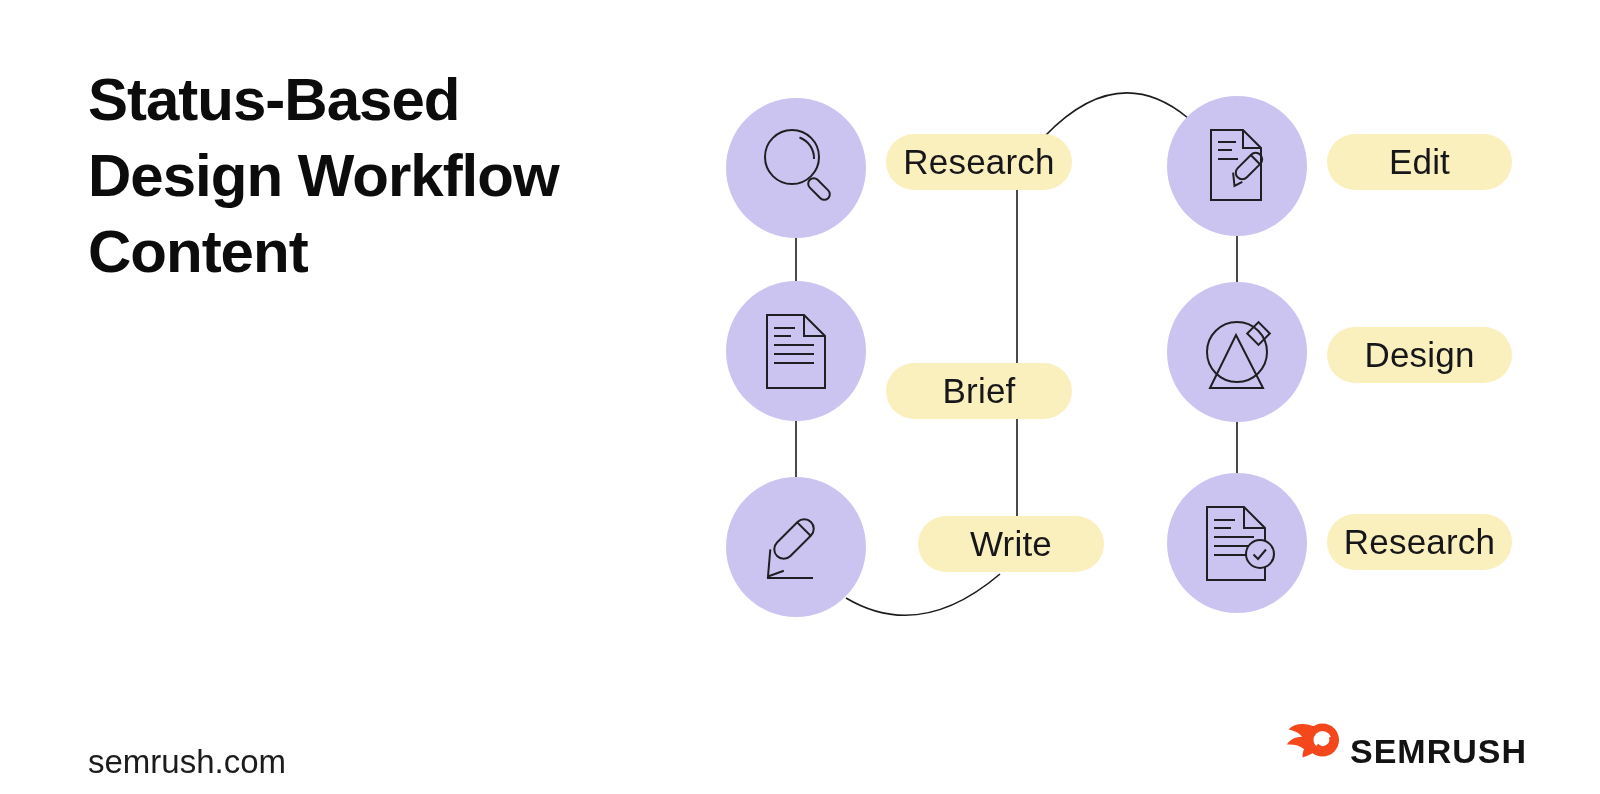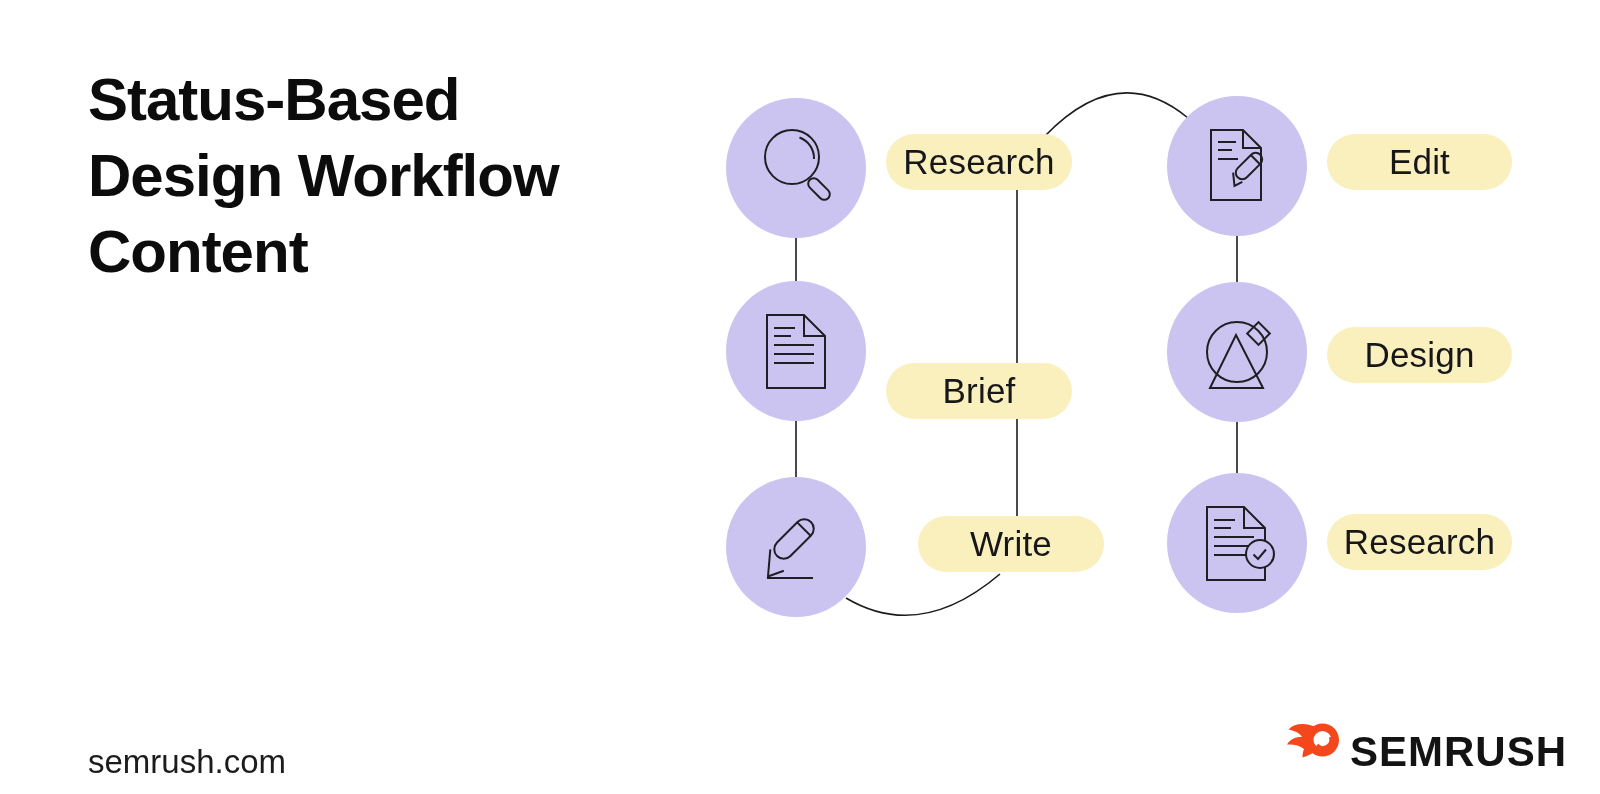--- a/index.html
+++ b/index.html
@@ -41,21 +41,21 @@
   .pill.w-right{width:185px;}
 
   .site-url{
     position:absolute;left:88px;top:740px;
     font-size:33px;line-height:27px;color:#1C1C1C;margin-top:8px;
   }
   .brand{position:absolute;left:1286px;top:717px;width:270px;height:50px;}
   .flame{position:absolute;left:0;top:2px;}
   .wordmark{
     position:absolute;left:64px;top:18px;
-    font-size:42px;line-height:33px;font-weight:700;letter-spacing:1px;
+    font-size:34px;line-height:33px;font-weight:700;letter-spacing:1px;
     color:#131313;
   }
 </style>
 </head>
 <body>
 
 <div class="canvas">
 
   <div class="title">
     <div>Status-Based</div>

